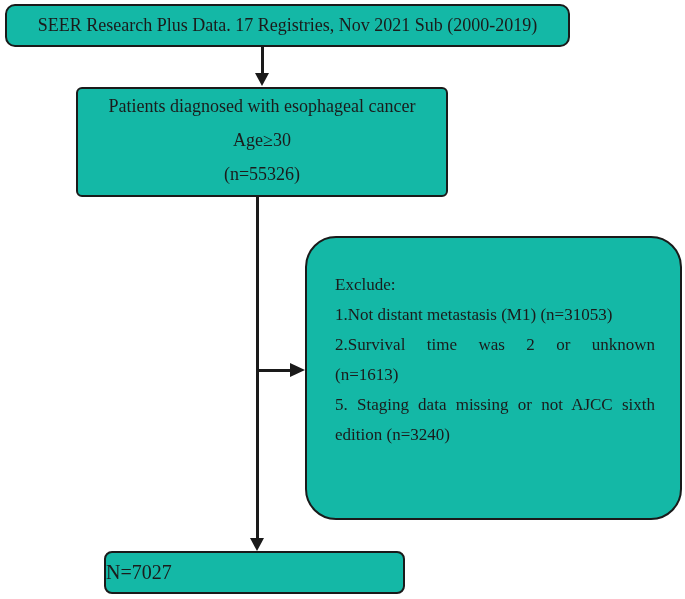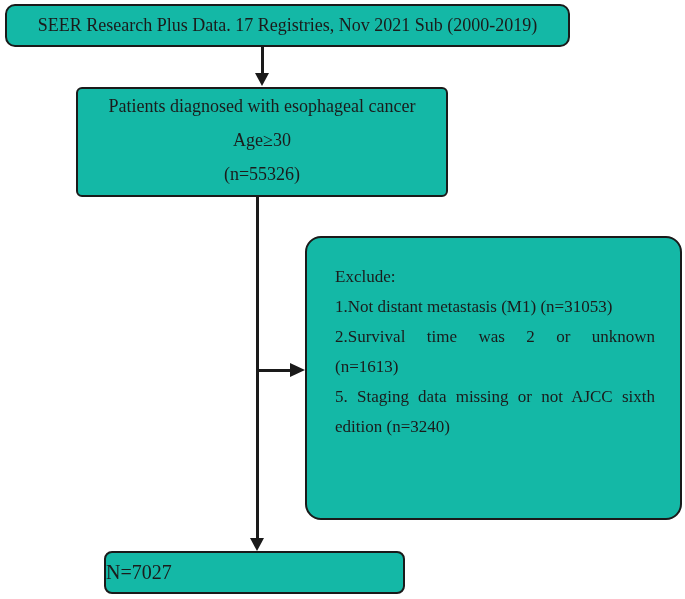--- a/index.html
+++ b/index.html
@@ -36,22 +36,22 @@
     border-radius: 6px;
     display: flex; flex-direction: column;
     align-items: center; 
     font-size: 18px;
     line-height: 34px;
     text-align: center;
   }
   .exclude-box {
     left: 305px; top: 236px;
     width: 377px; height: 284px;
-    border-radius: 16px;
-    padding: 24px 0 0 28px;
+    border-radius: 31px;
+    padding: 32px 0 0 28px;
     font-size: 17px;
     line-height: 30px;
   }
   .exclude-box .xline {
     width: 320px;
     white-space: nowrap;
   }
   .exclude-box .xline.stretch {
     white-space: normal;
     text-align: justify;

